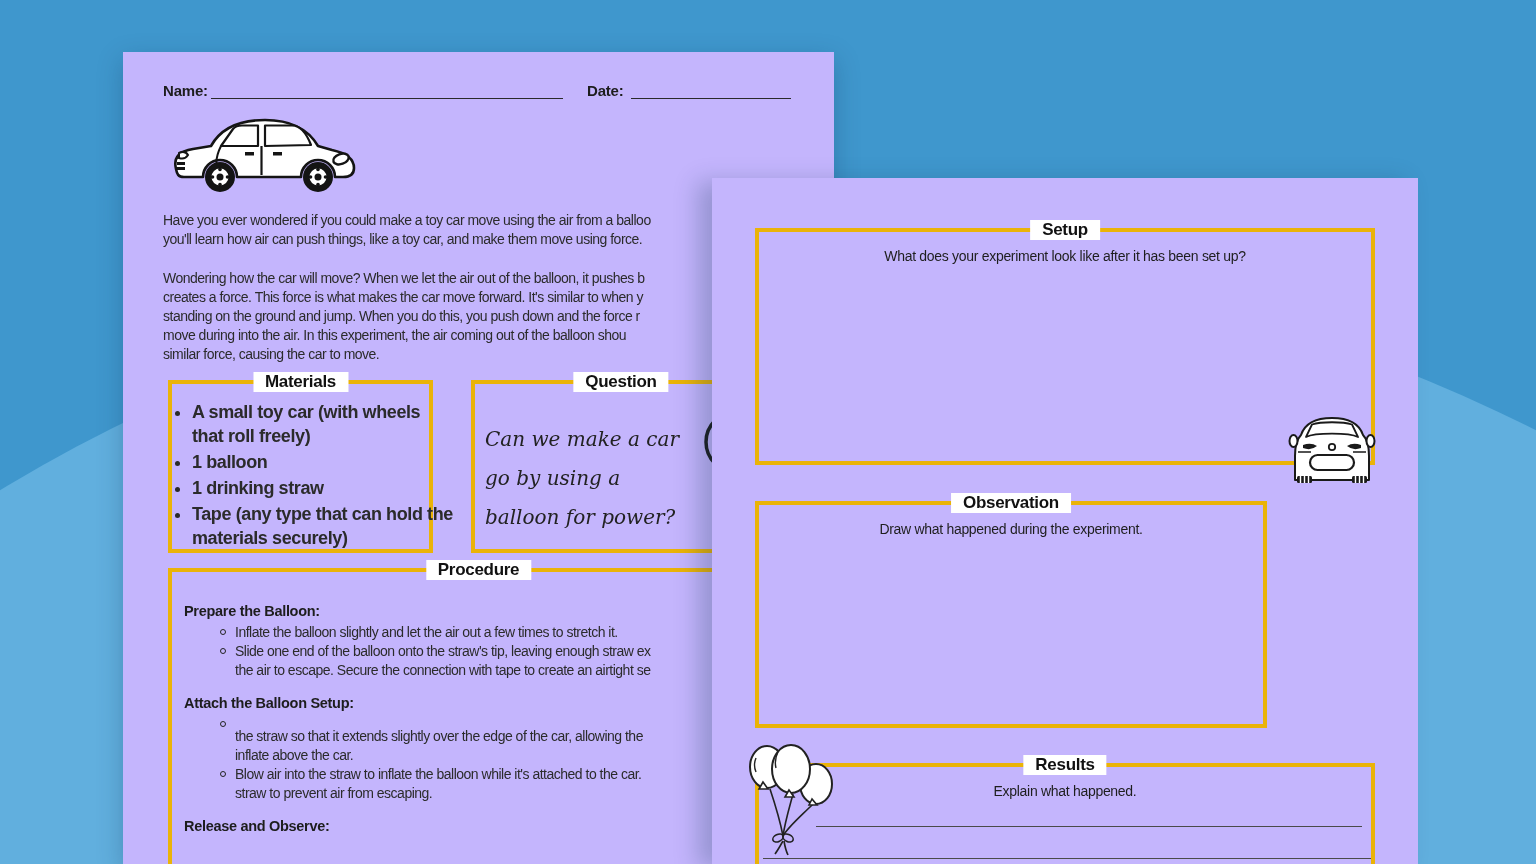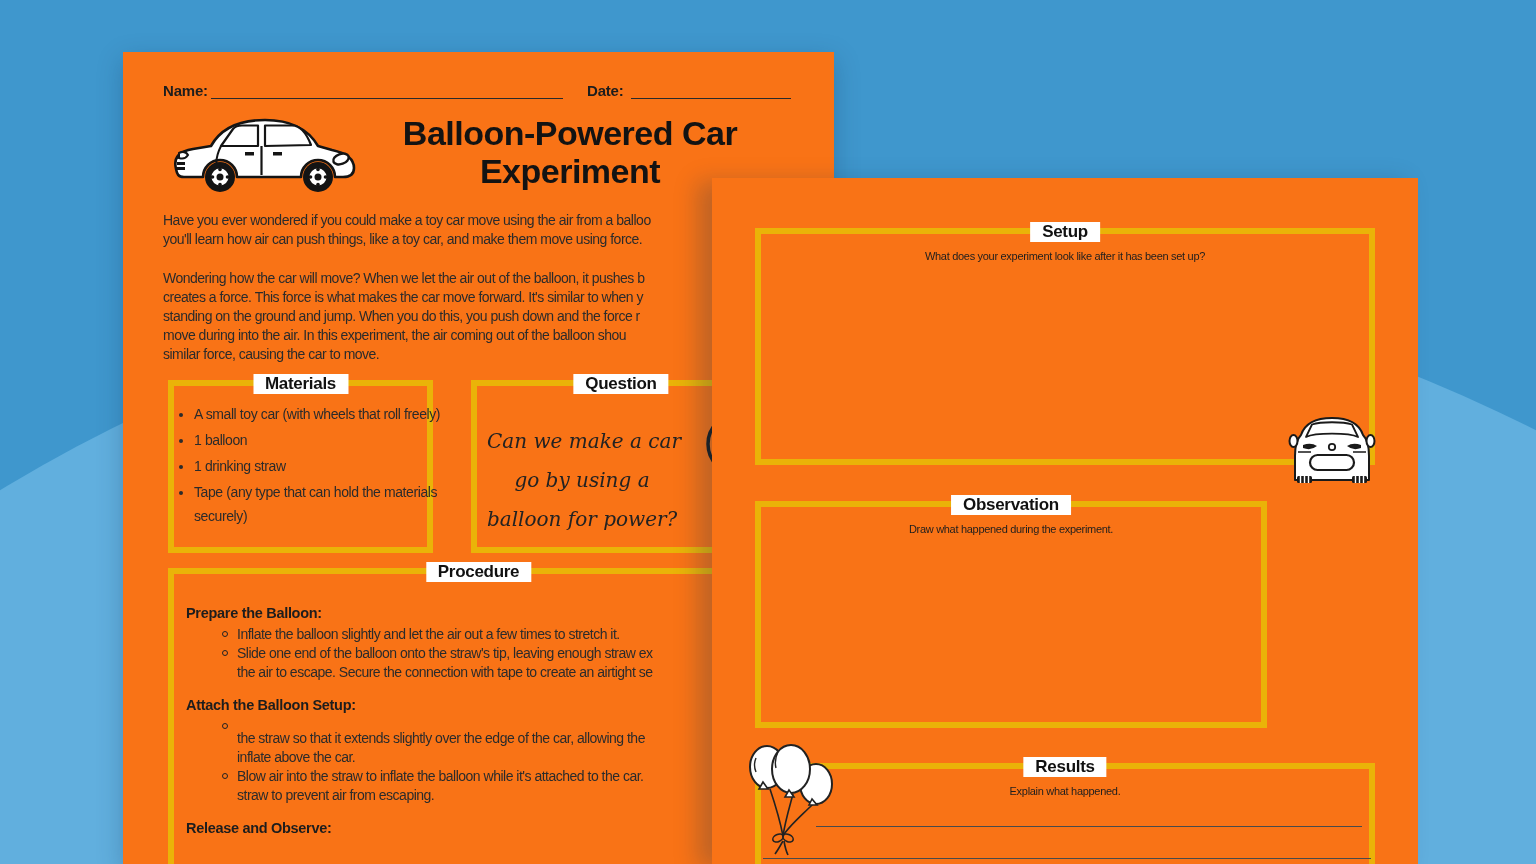--- a/index.html
+++ b/index.html
@@ -3,55 +3,55 @@
 <meta charset="utf-8">
 <style>
   * { margin:0; padding:0; box-sizing:border-box; }
   html,body { width:1536px; height:864px; overflow:hidden; }
   body { font-family:"Liberation Sans", sans-serif; }
 
   .stage { position:relative; width:1536px; height:864px; background:#3f97cd; overflow:hidden; }
   .bg-circle { position:absolute; left:-760px; top:260px; width:3164px; height:3164px;
                border-radius:50%; background:#61afde; }
 
-  .page { position:absolute; background:#f97316; overflow:hidden;padding-left:33px; }
+  .page { position:absolute; background:#c4b5fd; overflow:hidden;padding-left:33px; }
   .page1 { left:123px; top:52px; width:711px; height:812px;
            box-shadow:0 8px 24px rgba(15,50,85,.28); }
   .page2 { left:712px; top:178px; width:706px; height:686px;
            box-shadow:-14px 4px 22px rgba(15,50,85,.25); }
 
   .abs { position:absolute; }
   .txt { color:#2b2b2b; font-size:14px; letter-spacing:-0.5px; line-height:19px; white-space:nowrap; }
 
   .hdr-label { font-size:15px; color:#1d1d1d; font-weight:bold; letter-spacing:-0.2px; }
   .write-line { border-bottom:1.6px solid #2a2a2a; height:1px; }
 
   .title { width:440px; left:227px; top:62px; text-align:center; color:#131313;
            font-weight:bold; font-size:34px; line-height:38px; letter-spacing:-0.5px; }
 
-  .box { position:absolute; border:6px solid #eab308; background:transparent; }
+  .box { position:absolute; border:4px solid #eab308; background:transparent; }
   .chip { position:absolute; top:-12px; left:50%; transform:translateX(-50%);
           background:#ffffff; padding:0 12px; font-weight:bold; font-size:17px;
           color:#111; letter-spacing:-0.3px; white-space:nowrap; }
 
   .mat-list { margin:16px 0 0 20px; width:262px; }
-  .mat-list li { font-size:14px; letter-spacing:-0.4px; line-height:24px; color:#2b2b2b; margin-bottom:2px; }
+  .mat-list li { font-size:18px; letter-spacing:-0.4px; line-height:24px; color:#2b2b2b; margin-bottom:2px;font-weight:bold; }
 
   .hand { font-family:"DejaVu Serif", serif; font-style:italic; color:#222;
-          font-size:20px; line-height:39px; text-align:center; white-space:nowrap; }
+          font-size:20px; line-height:39px; white-space:nowrap; }
 
   .proc-body { padding:24px 0 0 6px; }
   .p-head { font-weight:bold; font-size:14.5px; letter-spacing:-0.3px; color:#1d1d1d;
             line-height:19px; margin:14px 0 2px 6px; white-space:nowrap; }
   .p-head.first { margin-top:6px; }
   .p-line { display:flex; margin-left:42px; }
   .circ { width:6px; height:6px; border:1.7px solid #222; border-radius:50%; flex:none; margin:6px 9px 0 0; }
   .hid { visibility:hidden; }
 
-  .prompt { text-align:center; font-size:11px; letter-spacing:-0.3px; color:#1e1e1e; margin-top:16px; }
+  .prompt { text-align:center; font-size:14px; letter-spacing:-0.3px; color:#1e1e1e; margin-top:16px; }
   .ans-line { position:absolute; border-top:1.6px solid #4a4a4a; height:1px; }
 
   svg { display:block; }
 </style>
 </head>
 <body>
 
 <div class="stage">
   <div class="bg-circle"></div>
 
@@ -91,24 +91,20 @@
           <circle cx="149" cy="71" r="8.5" fill="#ffffff"></circle>
           <circle cx="149" cy="71" r="3.5" fill="#141414"></circle>
           <circle cx="149" cy="63.5" r="1.8" fill="#141414"></circle>
             <circle cx="149" cy="78.5" r="1.8" fill="#141414"></circle>
           <circle cx="141.5" cy="71" r="1.8" fill="#141414"></circle>
             <circle cx="156.5" cy="71" r="1.8" fill="#141414"></circle>
         </g>
       </svg>
     </div>
 
-    <div class="abs title">
-      <div>Balloon-Powered Car</div>
-      <div>Experiment</div>
-    </div>
 
     <div class="abs" style="left:40px; top:159px;">
       <div class="txt">Have you ever wondered if you could make a toy car move using the air from a balloo</div>
       <div class="txt">you'll learn how air can push things, like a toy car, and make them move using force.</div>
     </div>
 
     <div class="abs" style="left:40px; top:217px;">
       <div class="txt">Wondering how the car will move? When we let the air out of the balloon, it pushes b</div>
       <div class="txt">creates a force. This force is what makes the car move forward. It's similar to when y</div>
       <div class="txt">standing on the ground and jump. When you do this, you push down and the force r</div>

